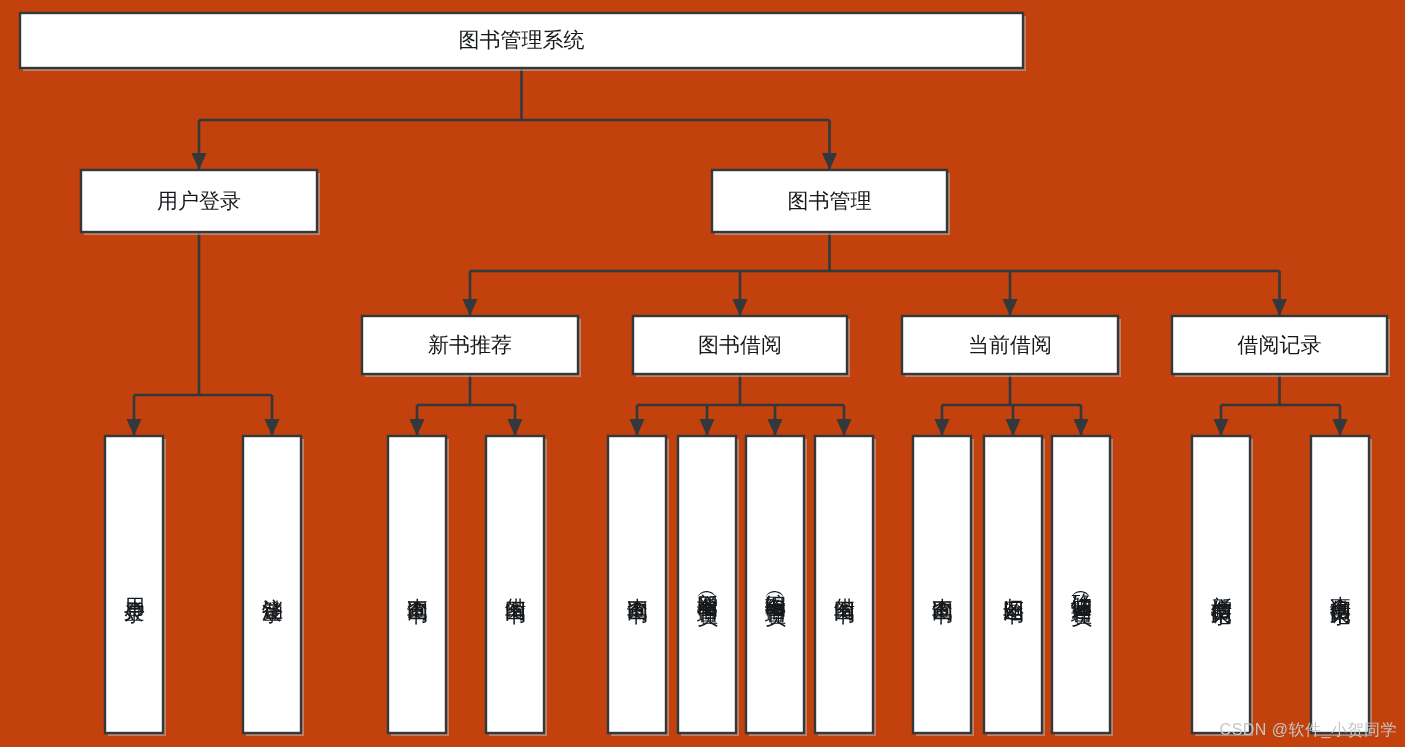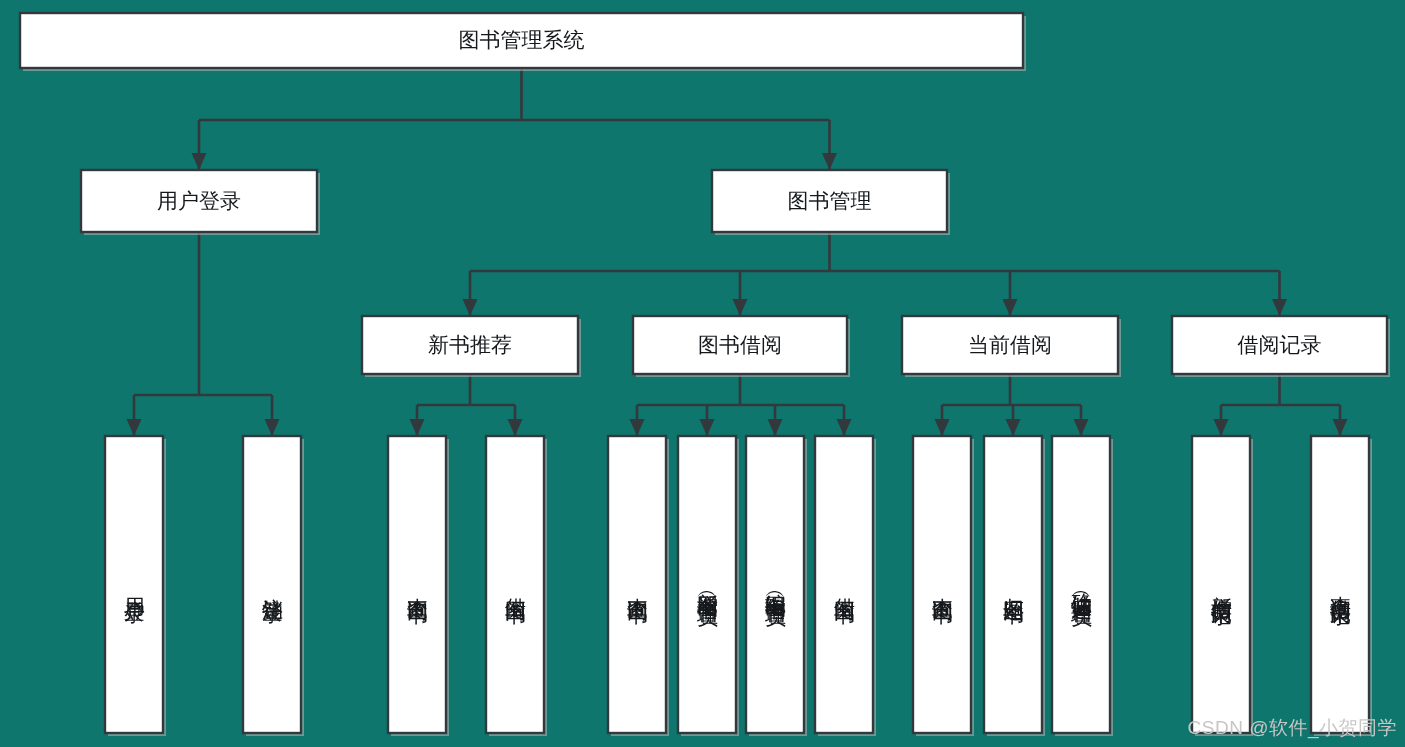--- a/index.html
+++ b/index.html
@@ -7,21 +7,21 @@
     padding: 0;
     background: #ffffff;
   }
   body {
     font-family: "Liberation Sans", "DejaVu Sans", sans-serif;
   }
   #diagram-root {
     position: relative;
     width: 1405px;
     height: 747px;
-    background: #0f766e;
+    background: #c2410c;
     overflow: hidden;
   }
   svg.diagram-canvas {
     position: absolute;
     left: 0;
     top: 0;
     width: 1405px;
     height: 747px;
   }
   .node-box {
@@ -64,21 +64,21 @@
     color: #16191c;
     white-space: nowrap;
     pointer-events: none;
     text-align: center;
   }
   .watermark {
     position: absolute;
     right: 8px;
     bottom: 6px;
     font-family: "Liberation Sans", "DejaVu Sans", sans-serif;
-    font-size: 19px;
+    font-size: 16px;
     color: #c6c6c6;
     letter-spacing: 0.5px;
     user-select: none;
   }
 </style>
 </head>
 <body>
 
 <div id="diagram-root">
 

